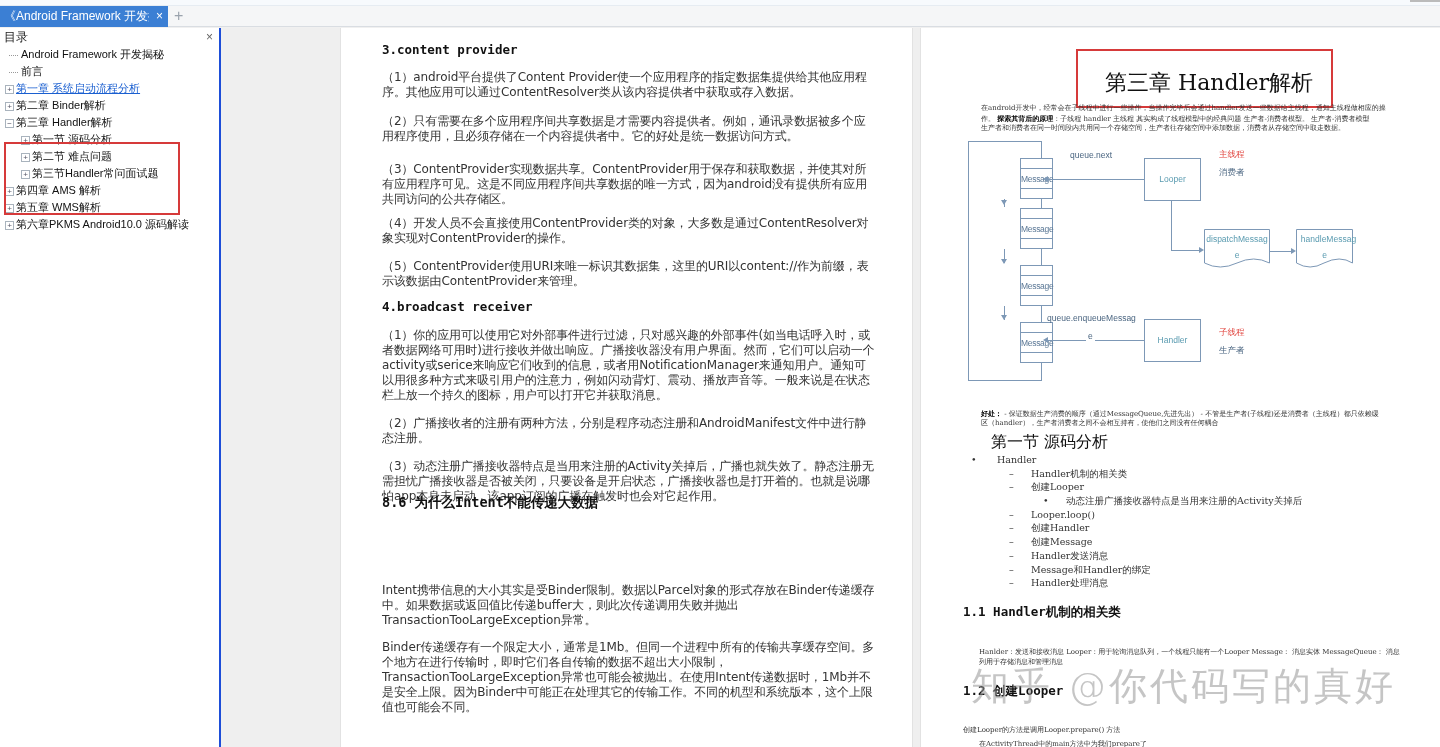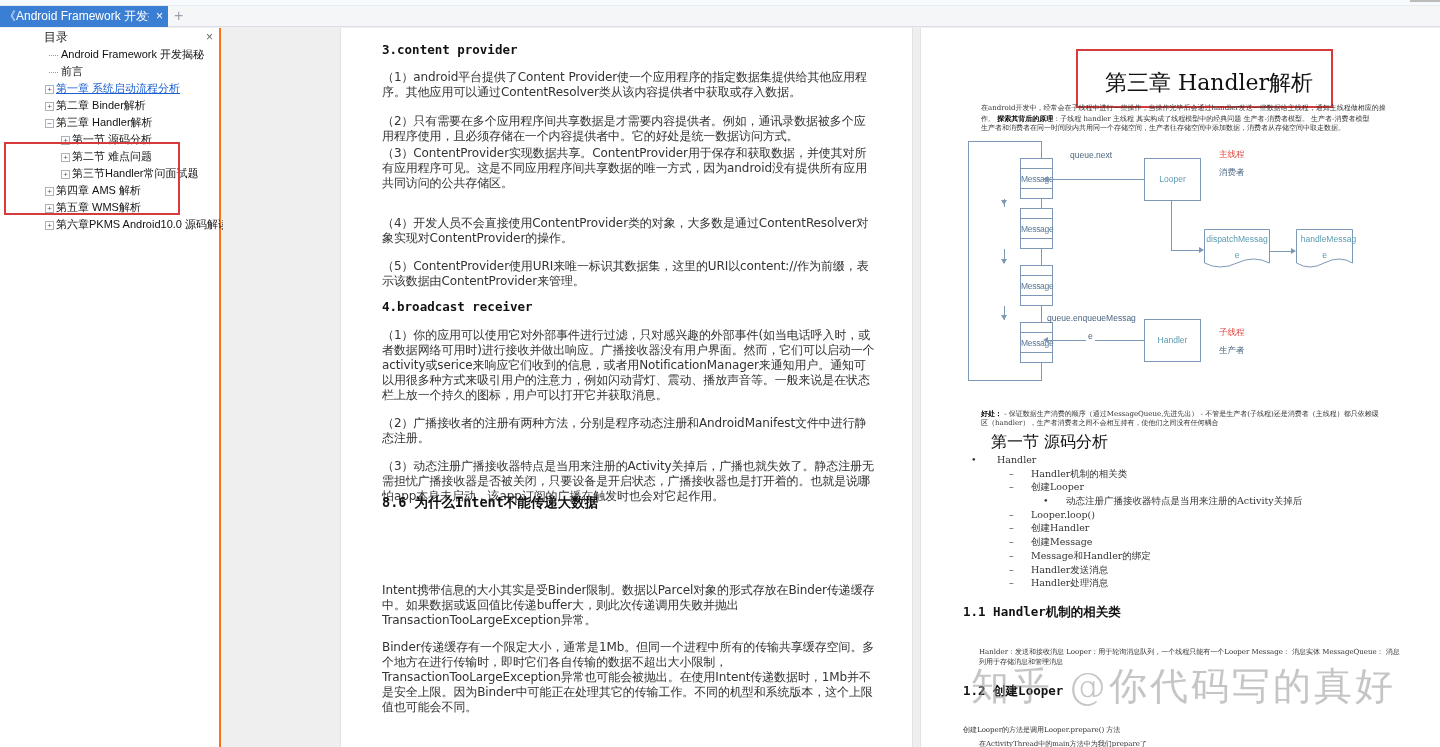--- a/index.html
+++ b/index.html
@@ -4,21 +4,21 @@
 <style>
   * { box-sizing: border-box; margin: 0; padding: 0; }
   html, body { width: 1440px; height: 747px; overflow: hidden; background: #f0f0f0; font-family: "Liberation Sans", "DejaVu Sans", sans-serif; }
   .topstrip { position: absolute; left: 0; top: 0; width: 1440px; height: 6px; background: #f7fafd; border-bottom: 1px solid #e6ecf2; }
   .tabbar { position: absolute; left: 0; top: 6px; width: 1440px; height: 21px; background: #f5f6f7; border-bottom: 1px solid #d9dde2; }
   .tab { position: absolute; left: 0; top: 0; width: 168px; height: 21px; background: #3b7fd4; color: #fff; font-size: 12px; line-height: 21px; padding-left: 4px; white-space: nowrap; overflow: hidden; }
   .tab .tab-close { position: absolute; right: 5px; top: 0; font-size: 12px; color: #fff; }
   .tab .tab-label { display: inline-block; width: 145px; overflow: hidden; white-space: nowrap; }
   .newtab { position: absolute; left: 174px; top: 0; font-size: 16px; line-height: 20px; color: #9aa3ad; }
 
-  .sidebar { position: absolute; left: 0; top: 28px; width: 221px; height: 719px; background: #fff; border-right: 2px solid #f97316; padding-left: 40px; }
+  .sidebar { position: absolute; left: 0; top: 28px; width: 221px; height: 719px; background: #fff; border-right: 2px solid #1d4ed8; }
   .sidebar-header { height: 18px; position: relative; font-size: 12px; line-height: 18px; padding-left: 4px; color: #222; }
   .sidebar-close { position: absolute; right: 6px; top: 0; color: #666; font-size: 12px; }
   .toc { list-style: none; font-size: 11px; color: #111; }
   .toc li { height: 17px; line-height: 17px; position: relative; white-space: nowrap; }
   .toc .exp { display: inline-block; width: 9px; height: 9px; border: 1px solid #a9b3bd; font-size: 8px; line-height: 7px; text-align: center; color: #556; vertical-align: middle; margin-right: 2px; background: #fff; }
   .toc .dash { display: inline-block; width: 9px; border-top: 1px dotted #999; vertical-align: middle; margin-right: 3px; margin-left: 4px; }
   .toc .lvl0 { padding-left: 5px; }
   .toc .lvl1 { padding-left: 21px; }
   .toc .link { color: #1a5fd0; text-decoration: underline; }
   .highlight-box { position: absolute; left: 4px; top: 114px; width: 176px; height: 73px; border: 2px solid #d63a3a; }
@@ -101,21 +101,21 @@
     <li class="lvl0"><span class="exp">+</span><span>第六章PKMS Android10.0 源码解读</span></li>
   </ul>
   <div class="highlight-box"></div>
 </div>
 
 <div class="viewer">
   <div class="page-left">
     <div class="pl h3" style="top:14px">3.content provider</div>
     <div class="pl para" style="top:42px">（1）android平台提供了Content Provider使一个应用程序的指定数据集提供给其他应用程序。其他应用可以通过ContentResolver类从该内容提供者中获取或存入数据。</div>
     <div class="pl para" style="top:86px">（2）只有需要在多个应用程序间共享数据是才需要内容提供者。例如，通讯录数据被多个应用程序使用，且必须存储在一个内容提供者中。它的好处是统一数据访问方式。</div>
-    <div class="pl para" style="top:118px">（3）ContentProvider实现数据共享。ContentProvider用于保存和获取数据，并使其对所有应用程序可见。这是不同应用程序间共享数据的唯一方式，因为android没有提供所有应用共同访问的公共存储区。</div>
+    <div class="pl para" style="top:134px">（3）ContentProvider实现数据共享。ContentProvider用于保存和获取数据，并使其对所有应用程序可见。这是不同应用程序间共享数据的唯一方式，因为android没有提供所有应用共同访问的公共存储区。</div>
     <div class="pl para" style="top:188px">（4）开发人员不会直接使用ContentProvider类的对象，大多数是通过ContentResolver对象实现对ContentProvider的操作。</div>
     <div class="pl para" style="top:231px">（5）ContentProvider使用URI来唯一标识其数据集，这里的URI以content://作为前缀，表示该数据由ContentProvider来管理。</div>
     <div class="pl h3" style="top:271px">4.broadcast receiver</div>
     <div class="pl para" style="top:300px">（1）你的应用可以使用它对外部事件进行过滤，只对感兴趣的外部事件(如当电话呼入时，或者数据网络可用时)进行接收并做出响应。广播接收器没有用户界面。然而，它们可以启动一个activity或serice来响应它们收到的信息，或者用NotificationManager来通知用户。通知可以用很多种方式来吸引用户的注意力，例如闪动背灯、震动、播放声音等。一般来说是在状态栏上放一个持久的图标，用户可以打开它并获取消息。</div>
     <div class="pl para" style="top:388px">（2）广播接收者的注册有两种方法，分别是程序动态注册和AndroidManifest文件中进行静态注册。</div>
     <div class="pl para" style="top:431px">（3）动态注册广播接收器特点是当用来注册的Activity关掉后，广播也就失效了。静态注册无需担忧广播接收器是否被关闭，只要设备是开启状态，广播接收器也是打开着的。也就是说哪怕app本身未启动，该app订阅的广播在触发时也会对它起作用。</div>
     <div class="pl h2" style="top:466px">8.6 为什么Intent不能传递大数据</div>
     <div class="pl para" style="top:555px">Intent携带信息的大小其实是受Binder限制。数据以Parcel对象的形式存放在Binder传递缓存中。如果数据或返回值比传递buffer大，则此次传递调用失败并抛出TransactionTooLargeException异常。</div>
     <div class="pl para" style="top:612px">Binder传递缓存有一个限定大小，通常是1Mb。但同一个进程中所有的传输共享缓存空间。多个地方在进行传输时，即时它们各自传输的数据不超出大小限制，TransactionTooLargeException异常也可能会被抛出。在使用Intent传递数据时，1Mb并不是安全上限。因为Binder中可能正在处理其它的传输工作。不同的机型和系统版本，这个上限值也可能会不同。</div>
   </div>
@@ -188,22 +188,22 @@
     <div class="section-title">第一节 源码分析</div>
 
     <ul class="outline">
       <li class="b"><span>Handler</span></li>
       <li class="d"><span>Handler机制的相关类</span></li>
       <li class="d"><span>创建Looper</span></li>
       <li class="dd"><span>动态注册广播接收器特点是当用来注册的Activity关掉后</span></li>
       <li class="d"><span>Looper.loop()</span></li>
       <li class="d"><span>创建Handler</span></li>
       <li class="d"><span>创建Message</span></li>
+      <li class="d"><span>Handler发送消息</span></li>
       <li class="d"><span>Message和Handler的绑定</span></li>
-      <li class="d"><span>Handler发送消息</span></li>
       <li class="d"><span>Handler处理消息</span></li>
     </ul>
 
     <div class="sub-h" style="left:42px;top:576px">1.1 Handler机制的相关类</div>
     <div class="serif-sm" style="left:58px;top:620px">Hanlder：发送和接收消息 Looper：用于轮询消息队列，一个线程只能有一个Looper Message： 消息实体 MessageQueue： 消息</div>
     <div class="serif-sm" style="left:58px;top:630px">列用于存储消息和管理消息</div>
     <div class="sub-h" style="left:42px;top:655px">1.2 创建Looper</div>
     <div class="watermark">知乎 @你代码写的真好</div>
     <div class="serif-sm" style="left:42px;top:698px">创建Looper的方法是调用Looper.prepare() 方法</div>
     <div class="serif-sm" style="left:58px;top:712px">在ActivityThread中的main方法中为我们prepare了</div>

